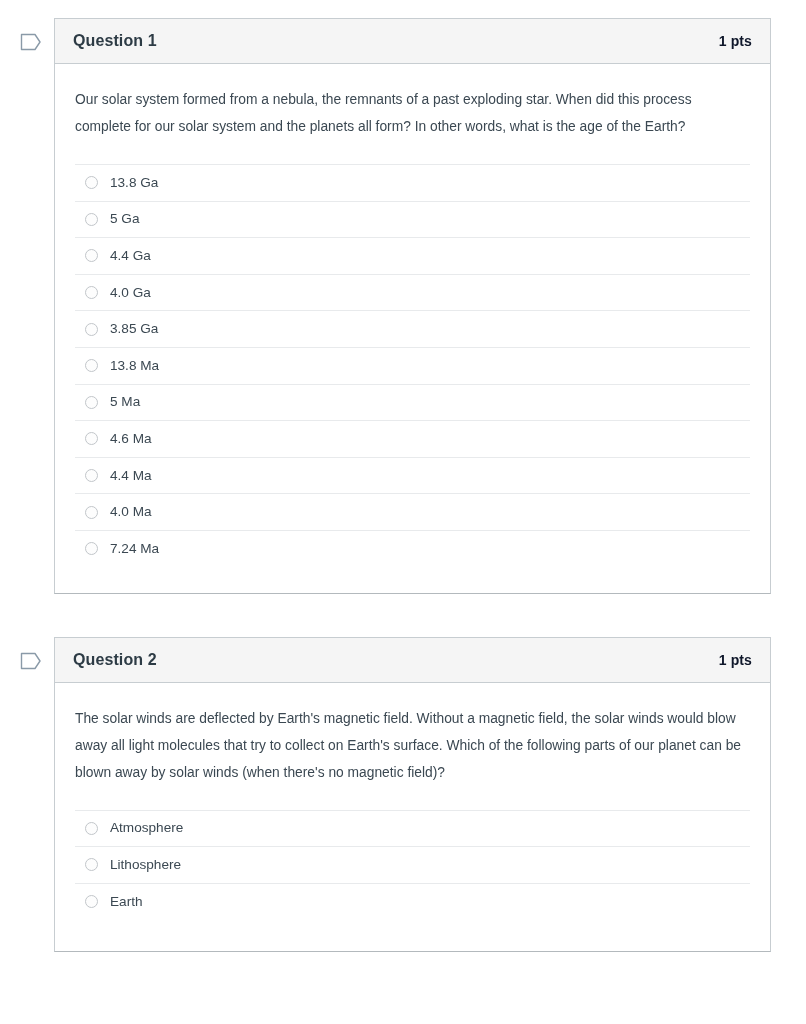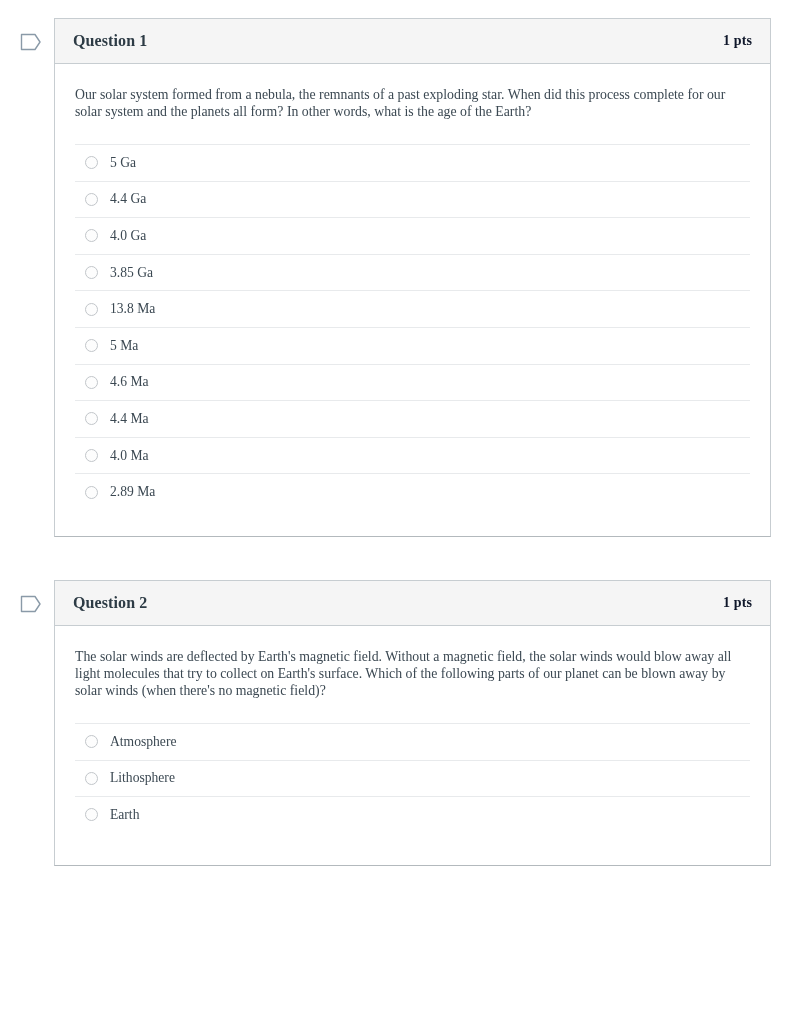--- a/index.html
+++ b/index.html
@@ -44,21 +44,20 @@
     height: 20px;
     margin-left: 0px;
   }
 
   .question-card {
     flex: 1 1 auto;
     border: 1px solid #c7cdd1;
     border-bottom-color: #b3b9bd;
     background: #ffffff;
     box-sizing: border-box;
-    font-family: Liberation Serif, serif;
   }
 
   .question-header {
     background: #f5f5f5;
     border-bottom: 1px solid #c7cdd1;
     height: 45px;
     display: flex;
     align-items: center;
     justify-content: space-between;
     padding: 0 18px 0 18px;
@@ -76,21 +75,21 @@
     color: #0f172a;
     letter-spacing: 0.1px;
   }
 
   .question-body {
     padding: 22px 20px 0 20px;
   }
 
   .question-text {
     font-size: 13.8px;
-    line-height: 17px;
+    line-height: 27px;
     color: #3b4852;
     margin: 0 0 0 0;
     max-width: 690px;
   }
 
   
   .answers {
     margin-top: 24px;
     padding: 0 0 26px 0;
   }
@@ -146,20 +145,24 @@
         <span class="question-title">Question 1</span>
         <span class="question-points">1 pts</span>
       </div>
 
       <div class="question-body">
         <p class="question-text">Our solar system formed from a nebula, the remnants of a past exploding star. When did this process complete for our solar system and the planets all form? In other words, what is the age of the Earth?</p>
 
         <div class="answers">
           <label class="answer-row">
             <span class="radio"></span>
+            <span class="answer-label">13.8 Ga</span>
+          </label>
+          <label class="answer-row">
+            <span class="radio"></span>
             <span class="answer-label">5 Ga</span>
           </label>
           <label class="answer-row">
             <span class="radio"></span>
             <span class="answer-label">4.4 Ga</span>
           </label>
           <label class="answer-row">
             <span class="radio"></span>
             <span class="answer-label">4.0 Ga</span>
           </label>
@@ -182,21 +185,21 @@
           <label class="answer-row">
             <span class="radio"></span>
             <span class="answer-label">4.4 Ma</span>
           </label>
           <label class="answer-row">
             <span class="radio"></span>
             <span class="answer-label">4.0 Ma</span>
           </label>
           <label class="answer-row">
             <span class="radio"></span>
-            <span class="answer-label">2.89 Ma</span>
+            <span class="answer-label">7.24 Ma</span>
           </label>
         </div>
       </div>
     </div>
   </div>
 
   <div class="question-block q2">
     <div class="flag-gutter">
       <span class="flag-icon">
         <svg width="22" height="20" viewBox="0 0 22 20" xmlns="http://www.w3.org/2000/svg">

